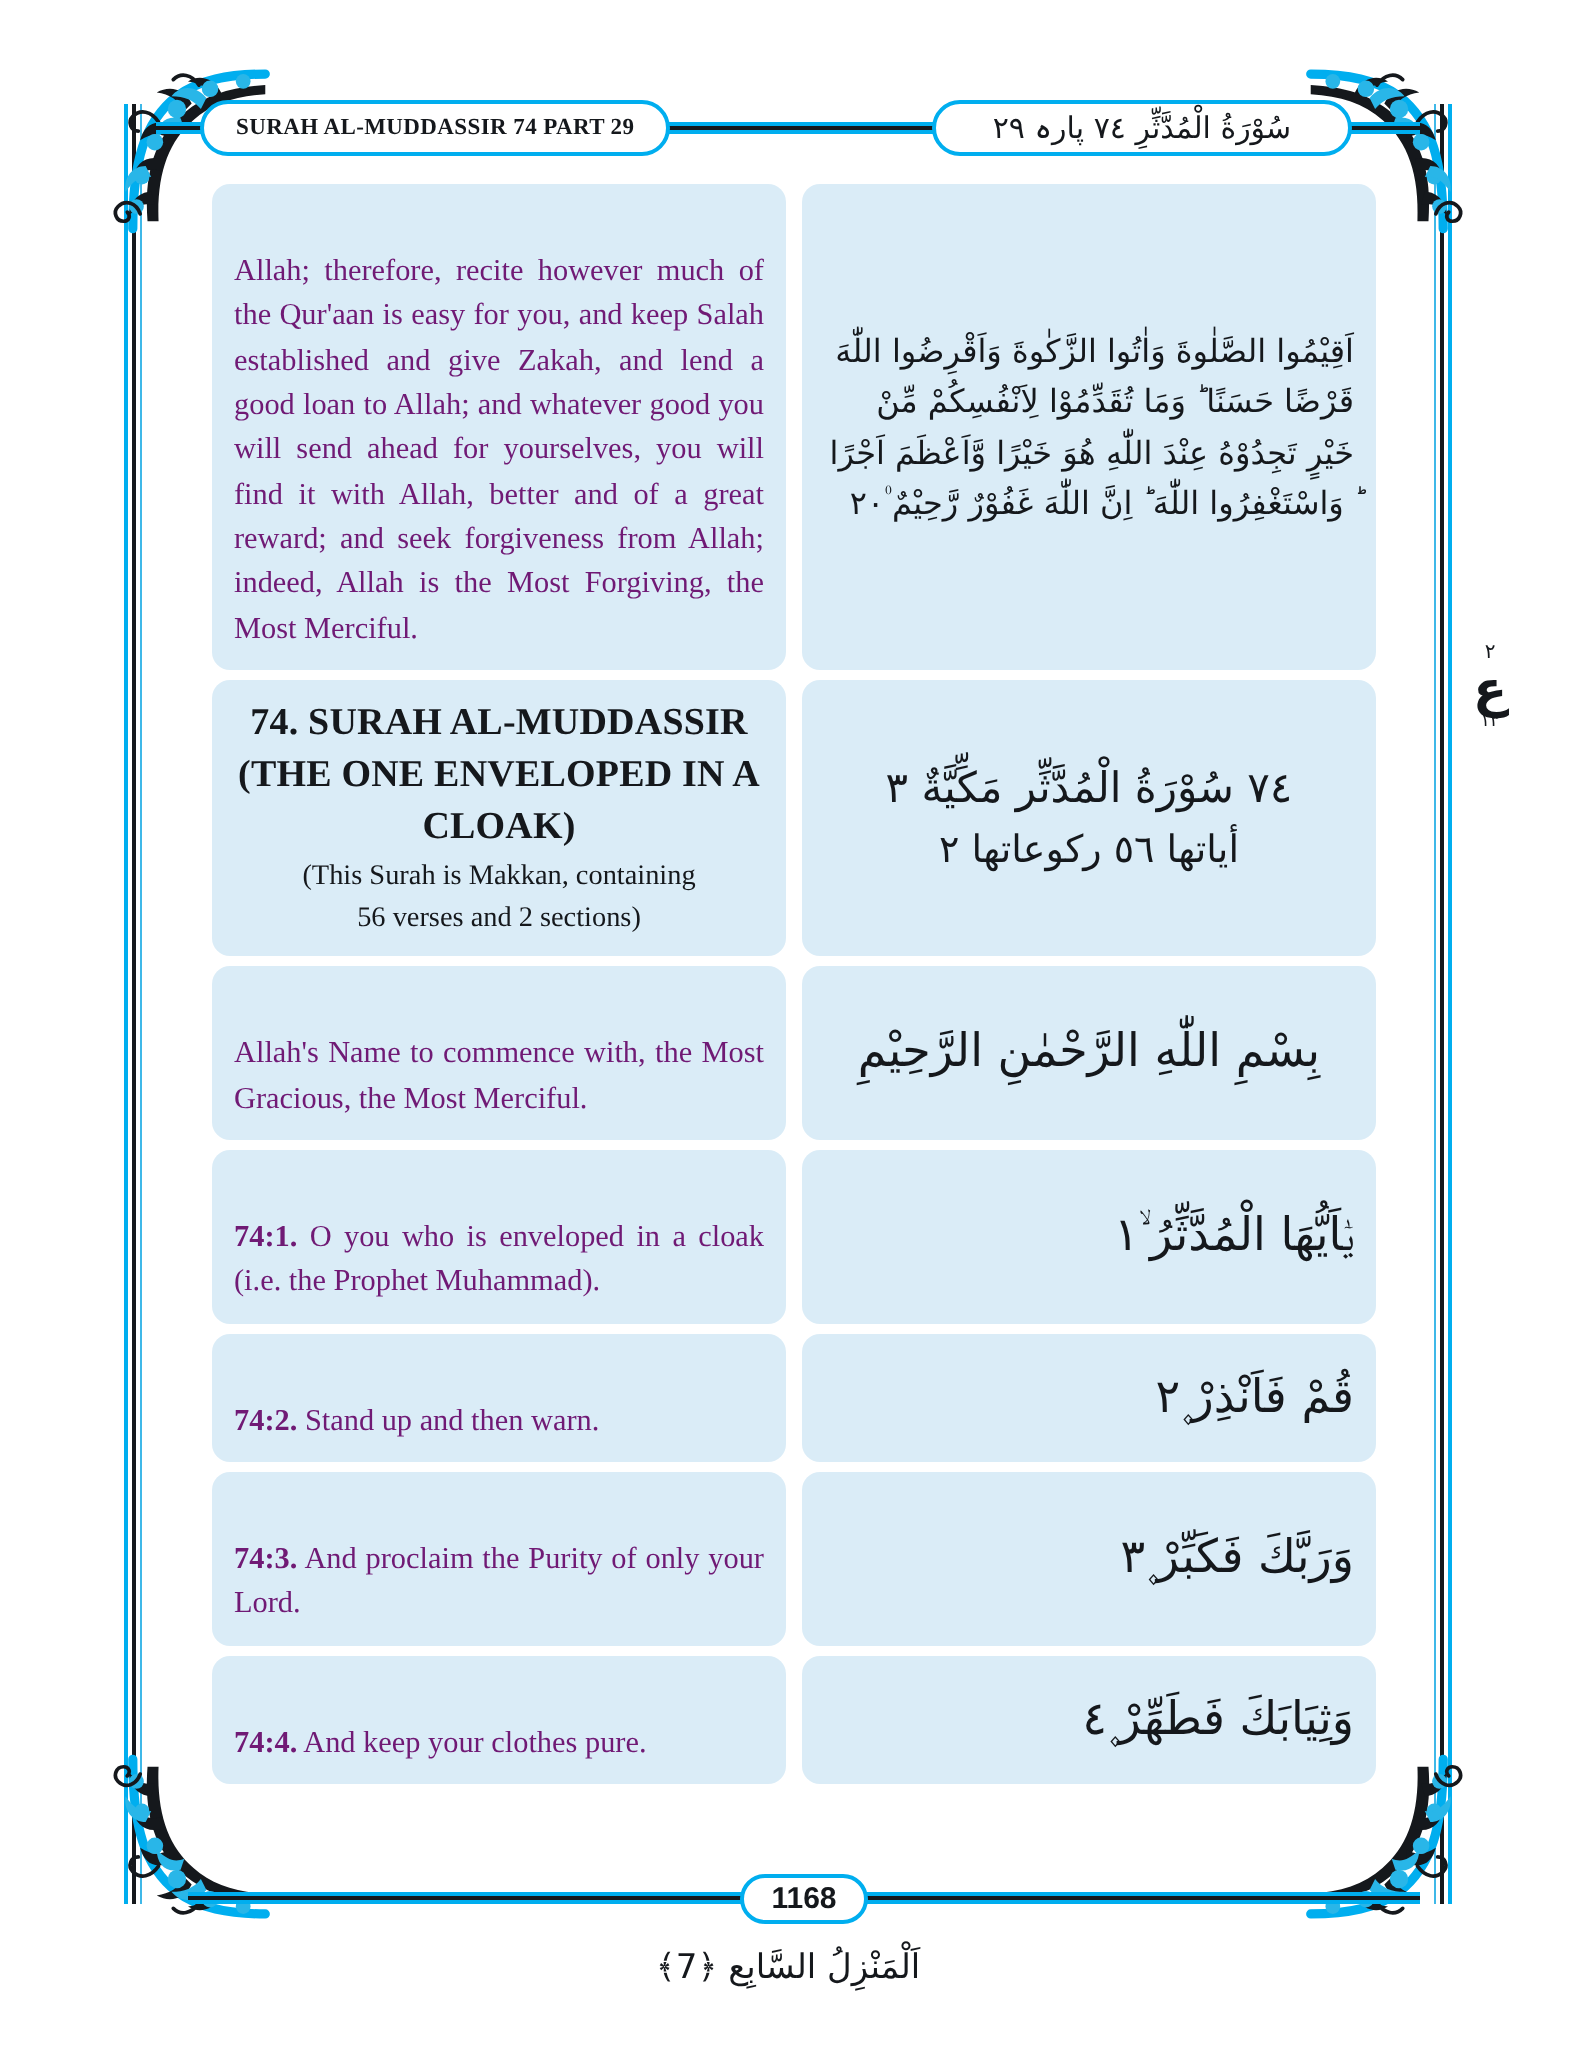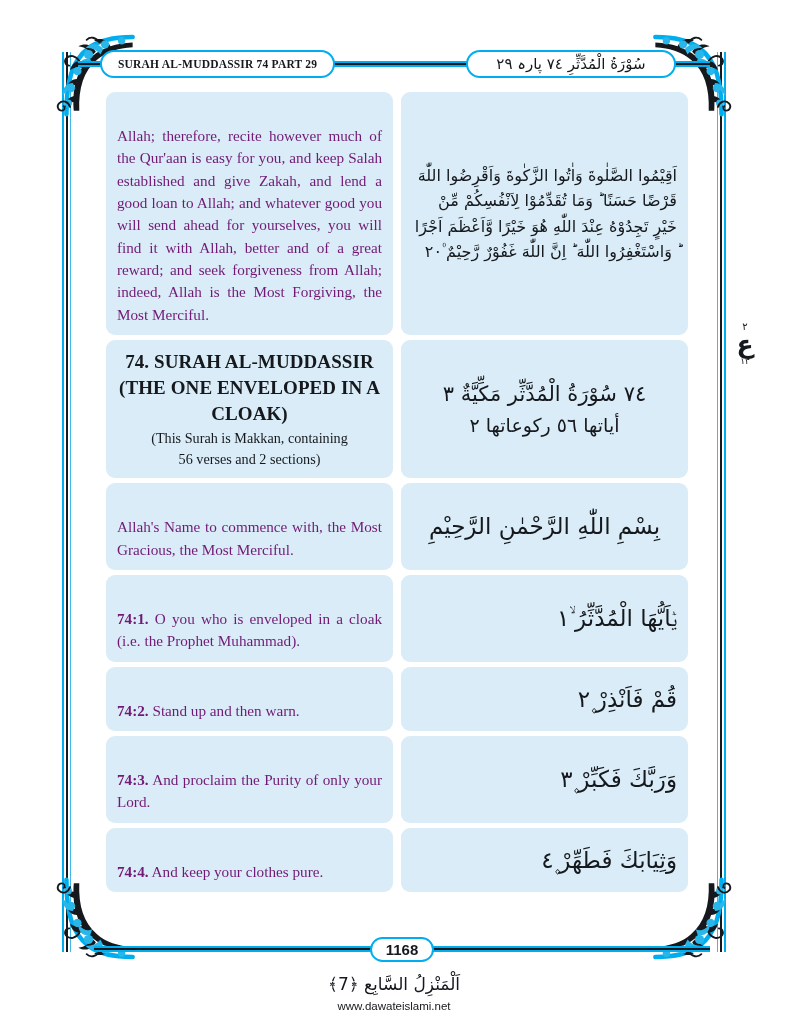--- a/index.html
+++ b/index.html
@@ -507,15 +507,14 @@
     </div>
 
   </div>
 
   <div class="footer-band">
     <div class="footer-rule"></div>
     <div class="page-pill">1168</div>
   </div>
 
   <div class="manzil">اَلْمَنْزِلُ السَّابِع ﴿7﴾</div>
-  <div class="site">www.dawateislami.net</div>
 
 </div>
 
 </body></html>

